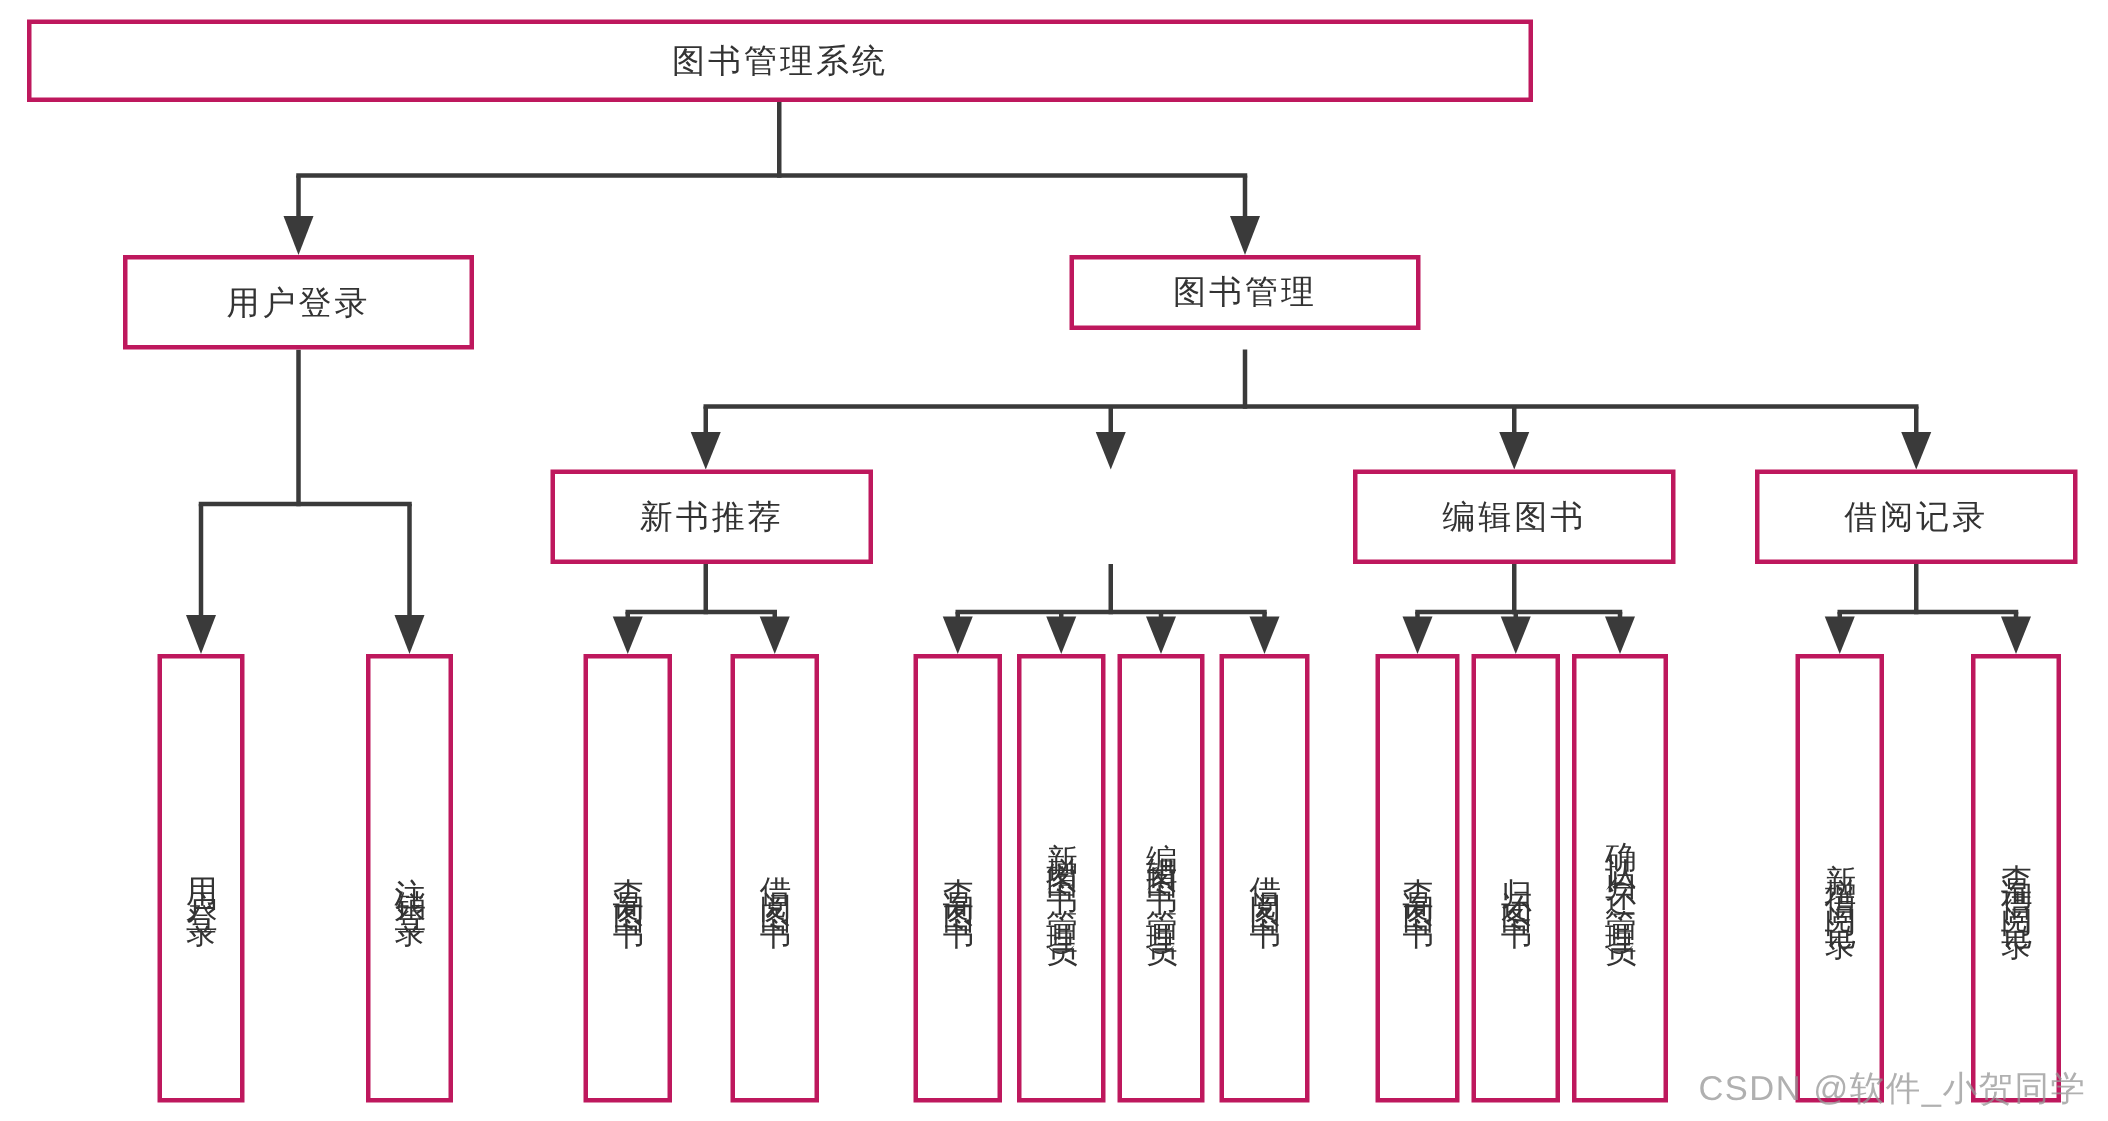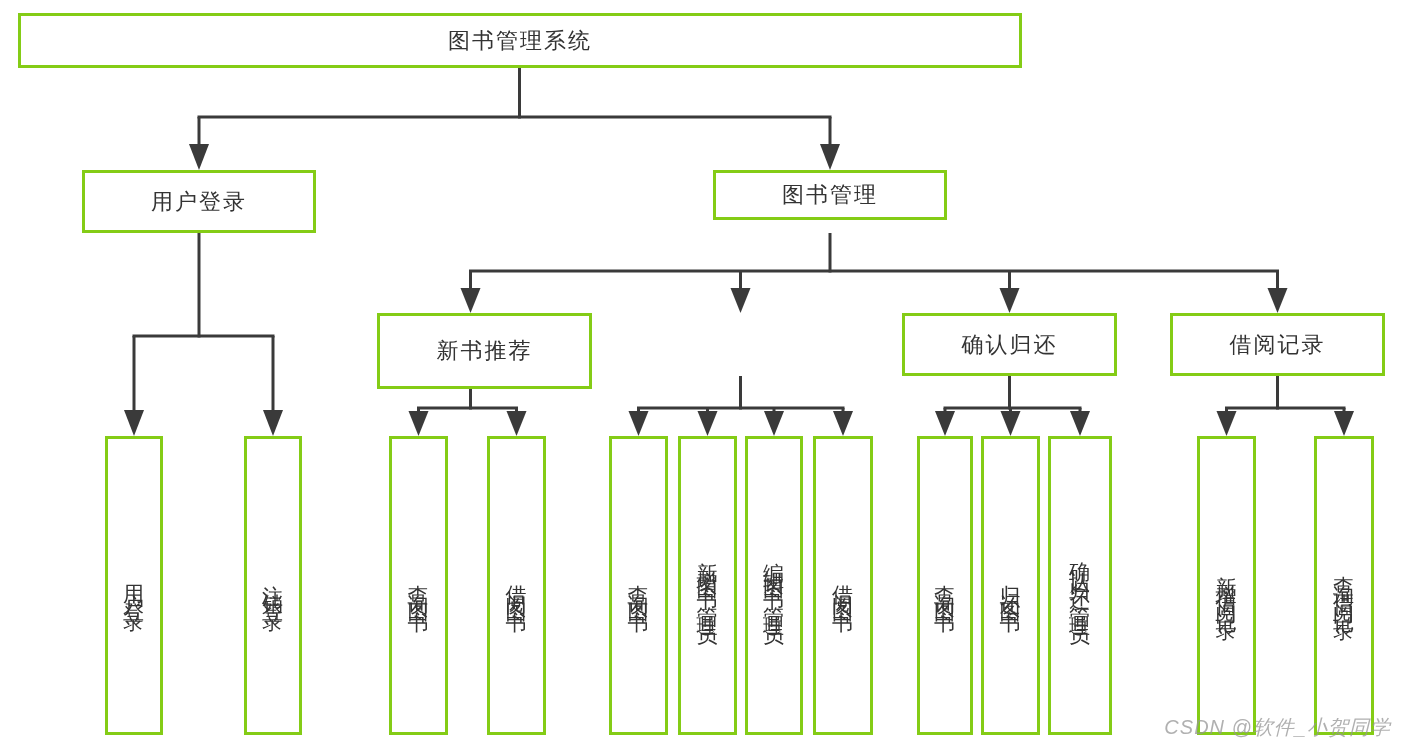--- a/index.html
+++ b/index.html
@@ -13,21 +13,21 @@
   }
   .connectors {
     position: absolute;
     left: 0; top: 0;
     width: 1405px; height: 747px;
   }
   .node {
     position: absolute;
     box-sizing: border-box;
     background: #ffffff;
-    border: 3px solid #84cc16;
+    border: 3px solid #be185d;
     display: flex;
     align-items: center;
     justify-content: center;
     color: #333333;
   }
   .node.h .lbl {
     font-size: 22px;
     letter-spacing: 2px;
     line-height: 1;
     white-space: nowrap;
@@ -36,26 +36,25 @@
     writing-mode: vertical-rl;
     text-orientation: mixed;
     font-size: 21px;
     letter-spacing: 9px;
     line-height: 1;
   }
   .watermark {
     position: absolute;
     right: 14px;
     bottom: 6px;
-    font-size: 20px;
+    font-size: 23px;
     color: rgba(150, 150, 150, 0.75);
     letter-spacing: 1px;
     white-space: nowrap;
     pointer-events: none;
-    font-style: italic;
   }
 </style>
 </head>
 <body>
 
 <div class="canvas">
 
   <svg class="connectors" viewBox="0 0 1405 747" xmlns="http://www.w3.org/2000/svg" stroke="#3a3a3a" stroke-width="3" fill="#3a3a3a">
 
     <line x1="519.5" y1="66" x2="519.5" y2="118.5" fill="none"></line>
@@ -122,25 +121,25 @@
     <span class="lbl">图书管理系统</span>
   </div>
 
   <div class="node h" style="left:82px;top:170px;width:234px;height:63px">
     <span class="lbl">用户登录</span>
   </div>
   <div class="node h" style="left:713px;top:170px;width:234px;height:50px">
     <span class="lbl">图书管理</span>
   </div>
 
-  <div class="node h" style="left:377px;top:313px;width:215px;height:76px">
+  <div class="node h" style="left:367px;top:313px;width:215px;height:63px">
     <span class="lbl">新书推荐</span>
   </div>
   <div class="node h" style="left:902px;top:313px;width:215px;height:63px">
-    <span class="lbl">确认归还</span>
+    <span class="lbl">编辑图书</span>
   </div>
   <div class="node h" style="left:1170px;top:313px;width:215px;height:63px">
     <span class="lbl">借阅记录</span>
   </div>
 
   <div class="node v" style="left:105px;top:436px;width:58px;height:299px">
     <span class="vlbl">用户登录</span>
   </div>
   <div class="node v" style="left:244px;top:436px;width:58px;height:299px">
     <span class="vlbl">注销登录</span>

